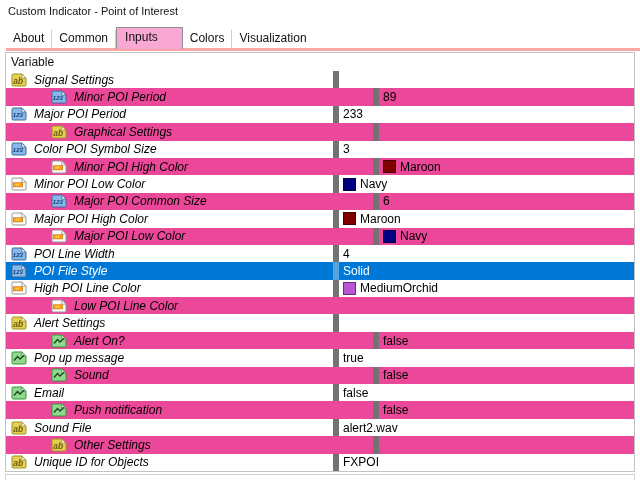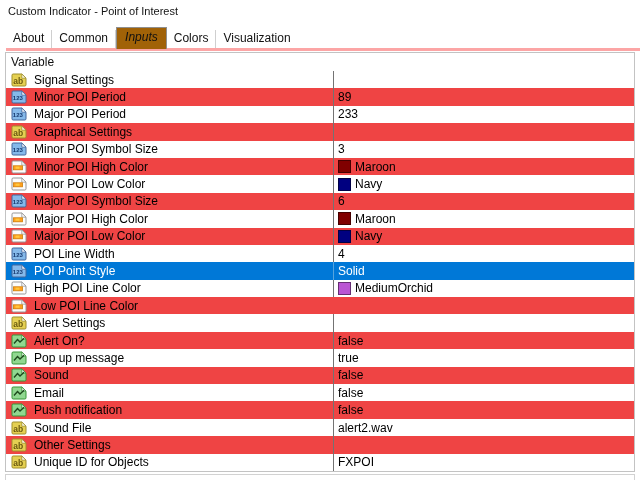--- a/index.html
+++ b/index.html
@@ -14,39 +14,39 @@
   .tab-bar {
     position:absolute; left:6px; top:31px; width:634px; height:20px;
     display:flex; align-items:flex-end; border-bottom:3px solid #fca5a5;
   }
   .tab {
     padding:2px 7px 3px 7px; line-height:13px; cursor:default;
     border-right:1px solid #cfcfcf; color:#111; white-space:nowrap;
   }
   .tab:last-child { border-right:none; }
   .tab.active {
-    background:#a16207; border:1px solid #8f8f8f; border-bottom:none;
-    margin-bottom:-1px; padding:3px 8px 5px 8px; position:relative; z-index:2;font-style:italic;
+    background:#f9a8d4; border:1px solid #8f8f8f; border-bottom:none;
+    margin-bottom:-1px; padding:3px 24px 5px 8px; position:relative; z-index:2;
   }
 
   .param-table {
     position:absolute; left:5px; top:52px; width:630px;
     border:1px solid #c3c3c3; background:#fff;
   }
   .header-row { display:flex; height:18px; background:#fff; }
   .hcell { line-height:18px; padding-left:5px; color:#111; }
   .hcell.var { width:327px; }
   .hcell.val { flex:1; border-left:1px solid #d9d9d9; }
 
   .row { display:flex; height:17.4px; align-items:center; background:#fff; }
-  .row.alt { background:#ef4444; }
+  .row.alt { background:#ec4899;padding-left:40px; }
   .row.selected { background:#0078d7; color:#fff; }
   .cell { display:flex; align-items:center; height:100%; overflow:hidden; }
-  .cell.var { width:327px; padding-left:4px; }
-  .cell.val { flex:1; border-left:1px solid #737373; padding-left:4px; }
+  .cell.var { width:327px; padding-left:4px;font-style:italic; }
+  .cell.val { flex:1; border-left:6px solid #737373; padding-left:4px; }
   .row.selected .cell.val { border-left-color:#56a4de; }
   .icon { width:18px; height:14px; margin-right:6px; flex:0 0 auto; display:inline-flex; }
   .swatch {
     width:13px; height:13px; margin-right:4px; flex:0 0 auto;
     border:1px solid rgba(0,0,0,0.45);
   }
   .lbl, .valtext { white-space:nowrap; }
 
   .bottom-strip {
     position:absolute; left:5px; top:474px; width:630px; height:7px;
@@ -133,21 +133,21 @@
       </div>
       <div class="row">
         <div class="cell var">
           <span class="icon">
             <svg width="18" height="14" viewBox="0 0 18 14">
               <path d="M2 2.2 Q2 1 3.2 1 L11.8 1 L16 5.2 L16 11.8 Q16 13 14.8 13 L3.2 13 Q2 13 2 11.8 Z" fill="#85b9ea" stroke="#44679c" stroke-width="1"></path>
               <path d="M11.8 1 L11.8 5.2 L16 5.2 Z" fill="#ffffff" fill-opacity="0.9" stroke="#44679c" stroke-width="0.8"></path>
               <text x="2.8" y="9.8" font-size="6" font-weight="bold" fill="#15386e" font-family="Liberation Sans, sans-serif">123</text>
             </svg>
           </span>
-          <span class="lbl">Minor POI Symbol Size</span>
+          <span class="lbl">Color POI Symbol Size</span>
         </div>
         <div class="cell val">
           <span class="valtext">3</span>
         </div>
       </div>
       <div class="row alt">
         <div class="cell var">
           <span class="icon">
             <svg width="18" height="14" viewBox="0 0 18 14">
               <path d="M2 2.2 Q2 1 3.2 1 L11.8 1 L16 5.2 L16 11.8 Q16 13 14.8 13 L3.2 13 Q2 13 2 11.8 Z" fill="#fcfcfc" stroke="#979797" stroke-width="1"></path>
@@ -182,21 +182,21 @@
       </div>
       <div class="row alt">
         <div class="cell var">
           <span class="icon">
             <svg width="18" height="14" viewBox="0 0 18 14">
               <path d="M2 2.2 Q2 1 3.2 1 L11.8 1 L16 5.2 L16 11.8 Q16 13 14.8 13 L3.2 13 Q2 13 2 11.8 Z" fill="#85b9ea" stroke="#44679c" stroke-width="1"></path>
               <path d="M11.8 1 L11.8 5.2 L16 5.2 Z" fill="#ffffff" fill-opacity="0.9" stroke="#44679c" stroke-width="0.8"></path>
               <text x="2.8" y="9.8" font-size="6" font-weight="bold" fill="#15386e" font-family="Liberation Sans, sans-serif">123</text>
             </svg>
           </span>
-          <span class="lbl">Major POI Symbol Size</span>
+          <span class="lbl">Major POI Common Size</span>
         </div>
         <div class="cell val">
           <span class="valtext">6</span>
         </div>
       </div>
       <div class="row">
         <div class="cell var">
           <span class="icon">
             <svg width="18" height="14" viewBox="0 0 18 14">
               <path d="M2 2.2 Q2 1 3.2 1 L11.8 1 L16 5.2 L16 11.8 Q16 13 14.8 13 L3.2 13 Q2 13 2 11.8 Z" fill="#fcfcfc" stroke="#979797" stroke-width="1"></path>
@@ -246,21 +246,21 @@
       </div>
       <div class="row selected">
         <div class="cell var">
           <span class="icon">
             <svg width="18" height="14" viewBox="0 0 18 14">
               <path d="M2 2.2 Q2 1 3.2 1 L11.8 1 L16 5.2 L16 11.8 Q16 13 14.8 13 L3.2 13 Q2 13 2 11.8 Z" fill="#85b9ea" stroke="#44679c" stroke-width="1"></path>
               <path d="M11.8 1 L11.8 5.2 L16 5.2 Z" fill="#ffffff" fill-opacity="0.9" stroke="#44679c" stroke-width="0.8"></path>
               <text x="2.8" y="9.8" font-size="6" font-weight="bold" fill="#15386e" font-family="Liberation Sans, sans-serif">123</text>
             </svg>
           </span>
-          <span class="lbl">POI Point Style</span>
+          <span class="lbl">POI File Style</span>
         </div>
         <div class="cell val">
           <span class="valtext">Solid</span>
         </div>
       </div>
       <div class="row">
         <div class="cell var">
           <span class="icon">
             <svg width="18" height="14" viewBox="0 0 18 14">
               <path d="M2 2.2 Q2 1 3.2 1 L11.8 1 L16 5.2 L16 11.8 Q16 13 14.8 13 L3.2 13 Q2 13 2 11.8 Z" fill="#fcfcfc" stroke="#979797" stroke-width="1"></path>

